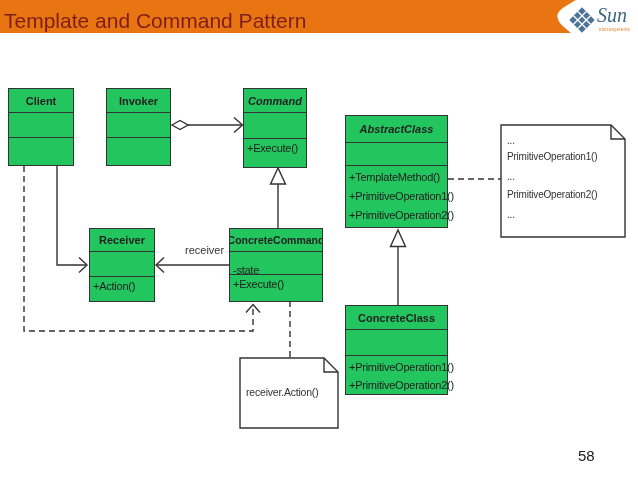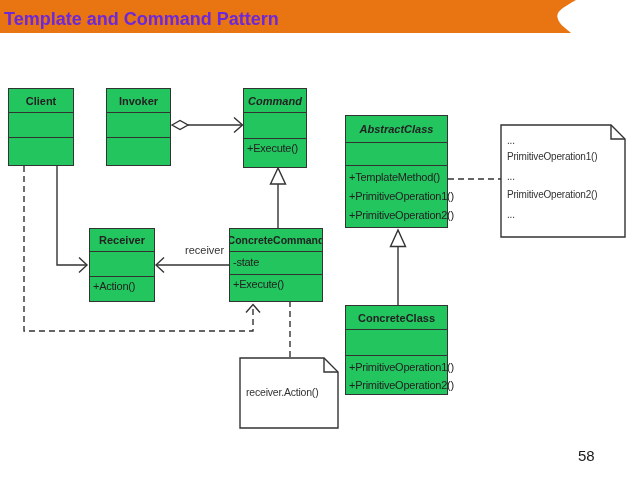--- a/index.html
+++ b/index.html
@@ -1,22 +1,22 @@
 <!DOCTYPE html>
 <html><head>
 <meta charset="utf-8">
 <style>
   html,body{margin:0;padding:0;background:#ffffff;}
   .slide{position:relative;width:638px;height:479px;background:#ffffff;overflow:hidden;
          font-family:"Liberation Sans", sans-serif;}
 
   
   .banner-svg{position:absolute;left:0;top:0;width:638px;height:40px;}
-  .slide-title{position:absolute;left:4px;top:9px;font-size:18px;font-weight:bold;
-               color:#6d28d9;letter-spacing:0px;white-space:nowrap;}
+  .slide-title{position:absolute;left:4px;top:9px;font-size:21px;font-weight:normal;
+               color:#7f1d1d;letter-spacing:0px;white-space:nowrap;}
   .sun-logo{position:absolute;left:568px;top:4px;width:66px;height:32px;}
   .sun-diamond{position:absolute;left:0;top:2px;width:28px;height:28px;}
   .sun-brand{position:absolute;left:29px;top:0px;font-family:"Liberation Serif", serif;
              font-style:italic;font-size:20px;color:#3d6680;}
   .sun-sub{position:absolute;left:31px;top:23px;font-size:4.5px;color:#e87511;letter-spacing:.3px;}
 
   
   .connectors{position:absolute;left:0;top:0;width:638px;height:479px;pointer-events:none;}
   .uml-class{position:absolute;background:#22c55e;border:1.6px solid #333;box-sizing:border-box;
              display:flex;flex-direction:column;}
@@ -37,20 +37,35 @@
 </head>
 <body>
 
 <div class="slide">
 
   <svg class="banner-svg" viewBox="0 0 638 40">
     <path d="M0,0 L576,0 C564,7 556,11 557.5,17.5 C559,25 567,29 571,33 L0,33 Z" fill="#e87511"></path>
   </svg>
   <div class="slide-title">Template and Command Pattern</div>
 
+  <div class="sun-logo">
+    <svg class="sun-diamond" viewBox="0 0 28 28">
+      <g transform="translate(14,14) rotate(45)">
+        <rect x="-9" y="-9" width="18" height="18" fill="#4d7398"></rect>
+        <g stroke="#ffffff" stroke-width="1.2">
+          <line x1="-3" y1="-9" x2="-3" y2="9"></line>
+            <line x1="3" y1="-9" x2="3" y2="9"></line>
+          <line x1="-9" y1="-3" x2="9" y2="-3"></line>
+            <line x1="-9" y1="3" x2="9" y2="3"></line>
+        </g>
+      </g>
+    </svg>
+    <span class="sun-brand">Sun</span>
+    <span class="sun-sub">microsystems</span>
+  </div>
 
   <svg class="connectors" viewBox="0 0 638 479">
     <g stroke="#333333" stroke-width="1.4" fill="none">
 
       <g>
         <polygon points="172,125 180,120.5 188,125 180,129.5" fill="#ffffff"></polygon>
         <line x1="188" y1="125" x2="242" y2="125"></line>
         <polyline points="234,117.5 242.5,125 234,132.5"></polyline>
       </g>
 
@@ -119,21 +134,21 @@
     <div class="uml-title" style="height:22px;">Receiver</div>
     <div class="uml-comp" style="height:25px;"></div>
     <div class="uml-comp grow">
       <div class="m">+Action()</div>
     </div>
   </div>
 
   <div class="uml-class" style="left:229px;top:228px;width:94px;height:74px;">
     <div class="uml-title" style="height:22px;font-size:10.5px;">ConcreteCommand</div>
     <div class="uml-comp" style="height:23px;">
-      <div class="m" style="line-height:21px;">-state</div>
+      <div class="m" style="line-height:21px;margin-top:8px;">-state</div>
     </div>
     <div class="uml-comp grow">
       <div class="m">+Execute()</div>
     </div>
   </div>
 
   <div class="uml-class" style="left:345px;top:115px;width:103px;height:113px;">
     <div class="uml-title italic" style="height:26px;">AbstractClass</div>
     <div class="uml-comp" style="height:23px;"></div>
     <div class="uml-comp grow" style="padding-top:2px;">

